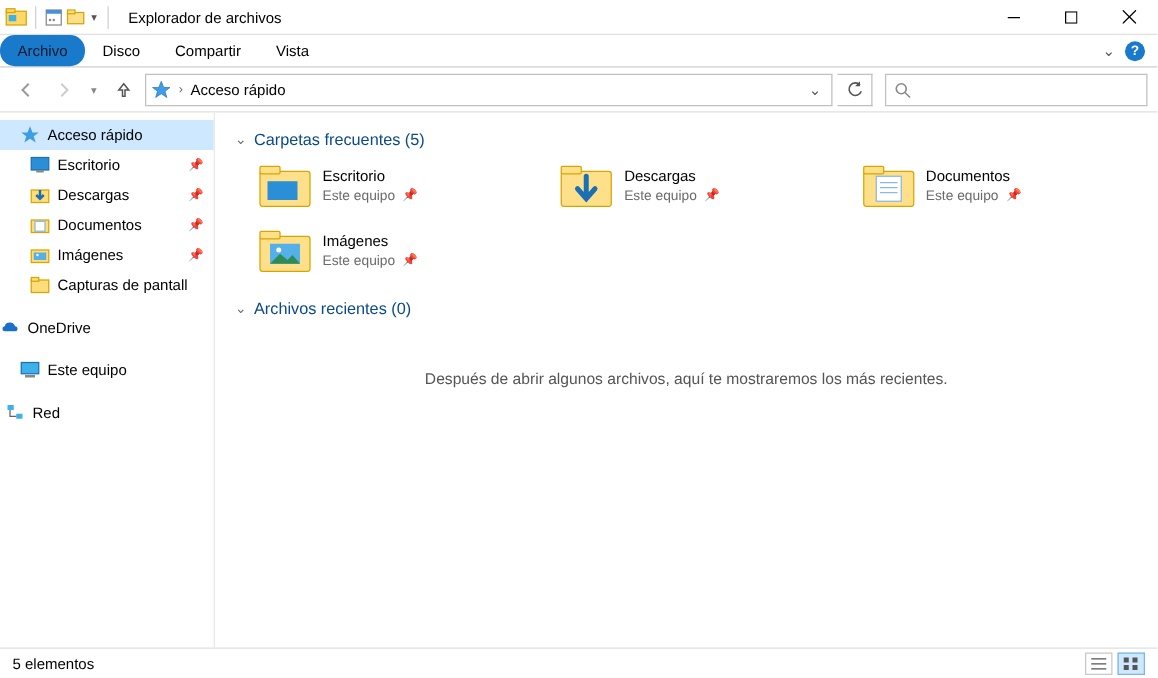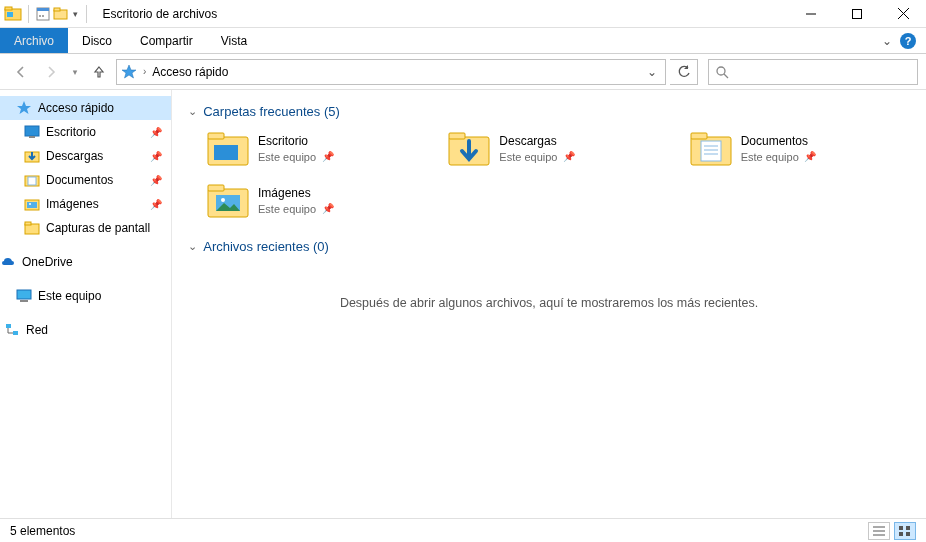--- a/index.html
+++ b/index.html
@@ -5,21 +5,21 @@
   * { box-sizing: border-box; margin: 0; padding: 0; }
   body { font-family: "Segoe UI", Arial, sans-serif; font-size: 12px; color: #000; background: #fff; width: 926px; height: 542px; overflow: hidden; display: flex; flex-direction: column; }
   .titlebar { height: 28px; display: flex; align-items: center; border-bottom: 1px solid #e0e0e0; }
   .titlebar-icons { display: flex; align-items: center; gap: 2px; padding: 0 4px; }
   .qat-sep { width: 1px; height: 18px; background: #d0d0d0; margin: 0 4px; }
   .title-text { margin-left: 8px; font-size: 12px; }
   .win-controls { margin-left: auto; display: flex; }
   .win-btn { width: 46px; height: 28px; display: flex; align-items: center; justify-content: center; }
   .ribbon-tabs { height: 26px; display: flex; align-items: stretch; border-bottom: 1px solid #d0d0d0; }
   .tab { padding: 0 14px; display: flex; align-items: center; font-size: 12px; cursor: pointer; }
-  .tab.file { background: #1979ca; color: #e5e5e5; }
+  .tab.file { background: #1979ca; color: #0f172a; border-radius: 12px; }
   .ribbon-right { margin-left: auto; display: flex; align-items: center; gap: 8px; padding-right: 10px; }
   .help-circle { width: 16px; height: 16px; border-radius: 50%; background: #1979ca; color: #fff; display: flex; align-items: center; justify-content: center; font-size: 11px; font-weight: bold; }
   .navbar { height: 36px; display: flex; align-items: center; gap: 4px; padding: 4px 8px; border-bottom: 1px solid #e0e0e0; }
   .nav-btn { width: 26px; height: 26px; display: flex; align-items: center; justify-content: center; color: #888; }
   .nav-btn.en { color: #333; }
   .addrbox { flex: 1; height: 26px; border: 1px solid #c0c0c0; display: flex; align-items: center; padding: 0 4px; gap: 6px; }
   .addr-dd { margin-left: auto; color: #555; padding: 0 4px; }
   .refresh { width: 28px; height: 26px; border: 1px solid #c0c0c0; border-left: none; display: flex; align-items: center; justify-content: center; }
   .searchbox { width: 210px; height: 26px; border: 1px solid #c0c0c0; margin-left: 6px; display: flex; align-items: center; padding: 0 6px; color: #888; }
   .searchbox input { border: none; outline: none; flex: 1; font-size: 12px; }
@@ -69,21 +69,21 @@
     </span>
     <span>
       <svg width="16" height="16" viewBox="0 0 16 16">
           <rect x="1" y="4" width="13" height="9" fill="#ffe08a" stroke="#d9a400"></rect>
           <rect x="1" y="2" width="6" height="3" fill="#ffe08a" stroke="#d9a400"></rect>
         </svg>
     </span>
     <span style="color:#555;font-size:9px;padding:0 2px">▾</span>
     <span class="qat-sep"></span>
   </div>
-  <span class="title-text">Escritorio de archivos</span>
+  <span class="title-text">Explorador de archivos</span>
   <div class="win-controls">
     <div class="win-btn">
         <svg width="10" height="10">
           <line x1="0" y1="5" x2="10" y2="5" stroke="#000"></line>
         </svg>
       </div>
     <div class="win-btn">
         <svg width="10" height="10">
           <rect x="0.5" y="0.5" width="9" height="9" fill="none" stroke="#000"></rect>
         </svg>

